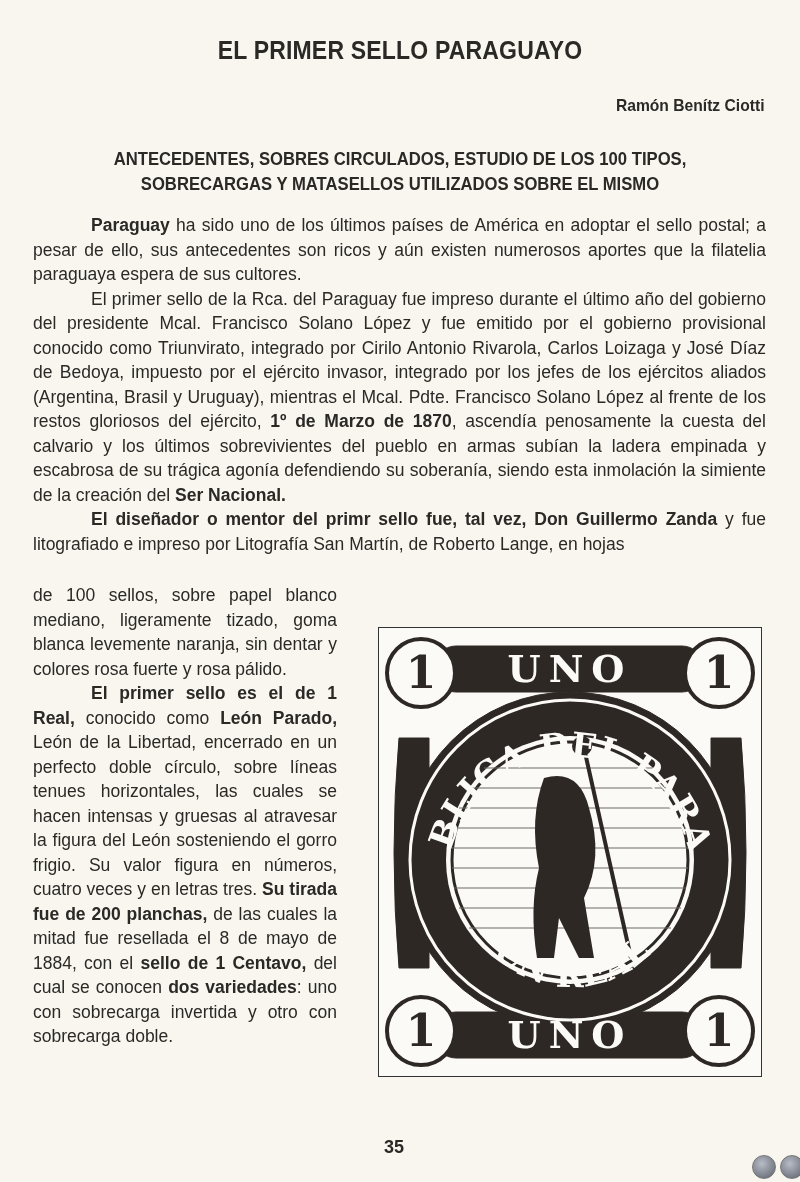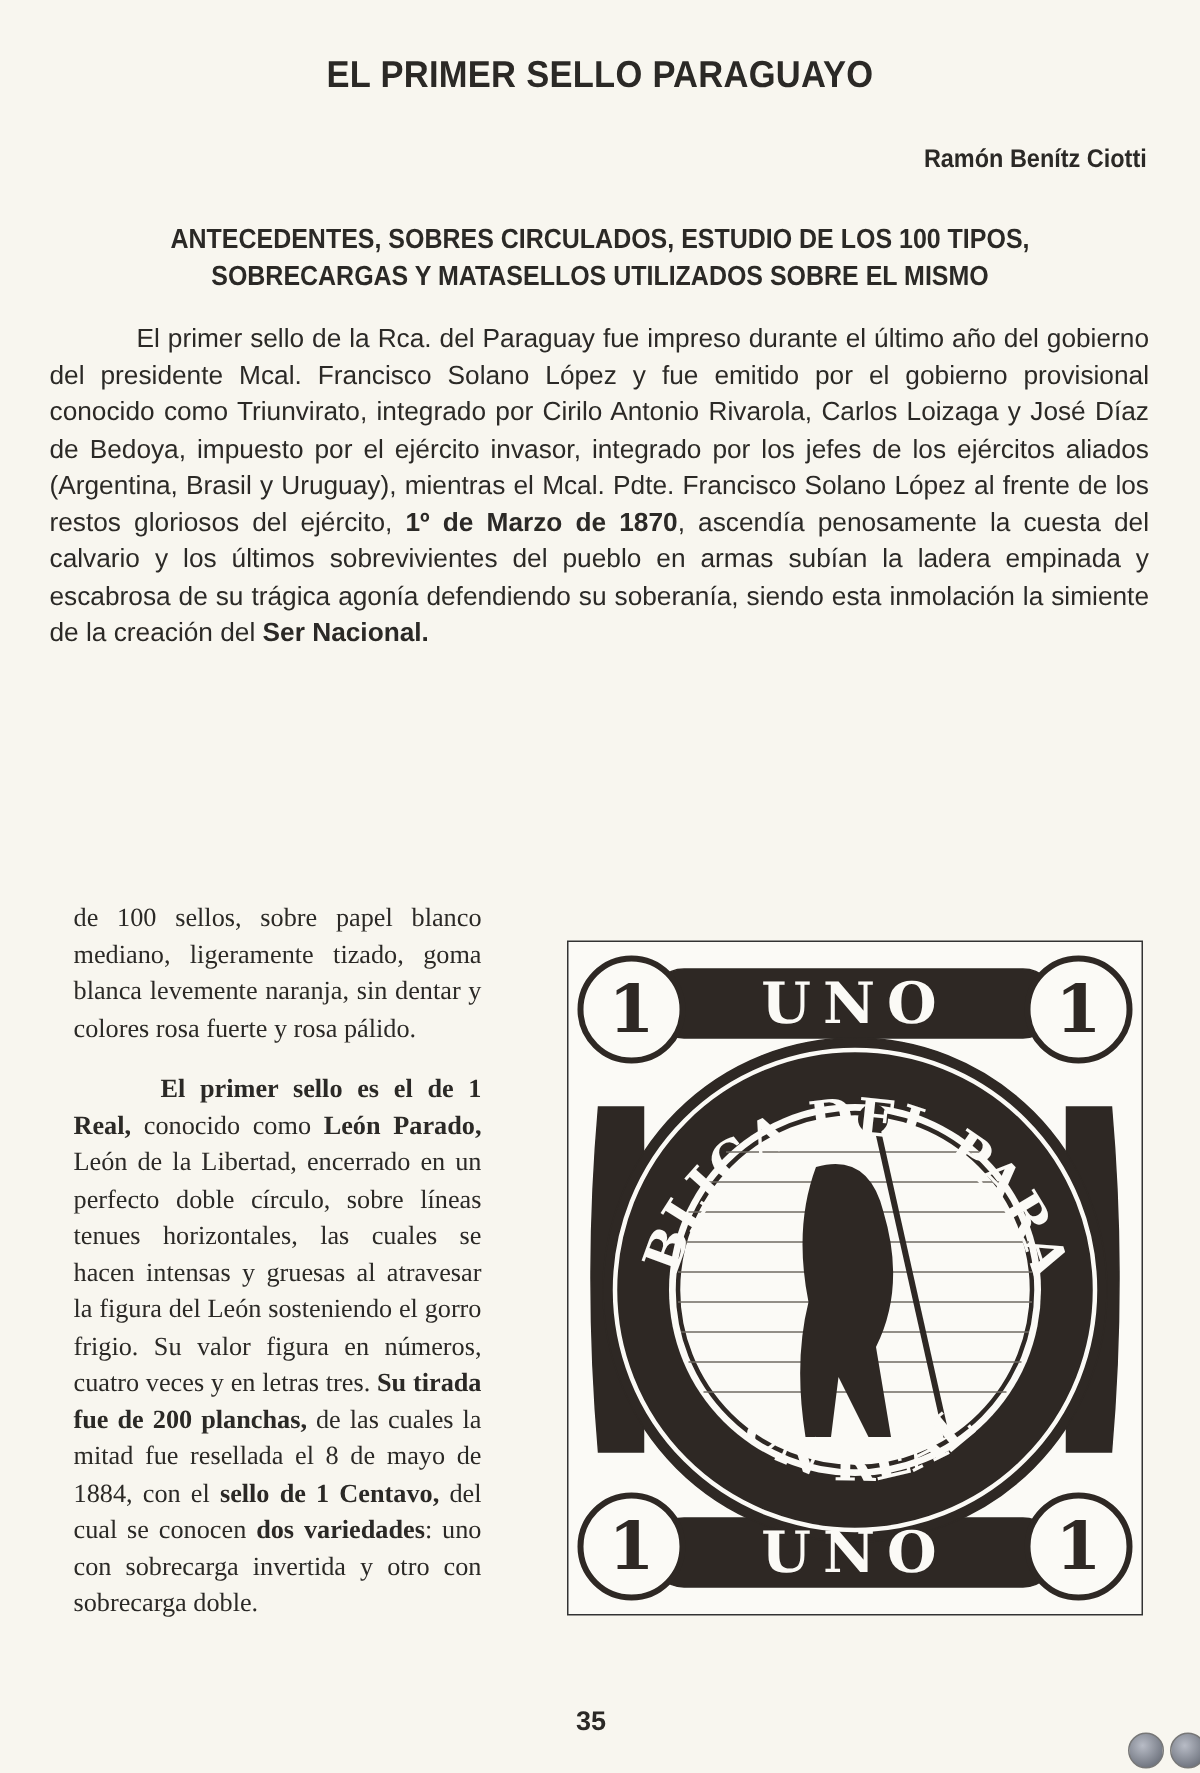--- a/index.html
+++ b/index.html
@@ -7,41 +7,43 @@
          font-family:"Liberation Sans", sans-serif; color:#2b2926; }
   .title { position:absolute; top:36px; left:0; width:800px; text-align:center;
            font-size:25px; font-weight:bold; letter-spacing:0.2px; transform:scaleX(0.92); }
   .author { position:absolute; top:96px; right:36px; font-size:17px; font-weight:bold; transform:scaleX(0.92); transform-origin:right; }
   .subtitle { position:absolute; top:146px; left:0; width:800px; text-align:center; font-size:18.5px;
               font-weight:bold; line-height:25px; transform:scaleX(0.9); }
   .body { position:absolute; top:213px; left:33px; width:733px; font-size:17.5px; line-height:24.5px;
           text-align:justify; }
   .body p { margin:0; text-indent:58px; }
   .col { position:absolute; top:583px; left:33px; width:304px; font-size:17.5px; line-height:24.5px; text-align:justify; }
-  .col p { margin:16px;font-family:Liberation Serif, serif; }
+  .col p { margin:0; }
   .col p.ind { text-indent:58px; }
   b { font-weight:bold; }
   .stamp { position:absolute; left:378px; top:627px; width:382px; height:448px; border:1.5px solid #333;
            background:#fbfaf6; }
   .pageno { position:absolute; top:1137px; left:384px; font-size:18px; font-weight:bold;text-align:right; }
   .logos { position:absolute; top:1155px; left:752px; display:flex; gap:4px; }
   .logo { width:22px; height:22px; border-radius:50%; background:radial-gradient(circle at 40% 35%, #b8bcc6, #5a5f6a); border:1px solid #777; }
 </style>
 </head>
 <body>
 
 <div class="title">EL PRIMER SELLO PARAGUAYO</div>
 <div class="author">Ramón Benítz Ciotti</div>
 <div class="subtitle">
   <div>ANTECEDENTES, SOBRES CIRCULADOS, ESTUDIO DE LOS 100 TIPOS,</div>
   <div>SOBRECARGAS Y MATASELLOS UTILIZADOS SOBRE EL MISMO</div>
 </div>
 
 <div class="body">
+  <p><b>Paraguay</b><span> ha sido uno de los últimos países de América en adoptar el sello postal; a pesar de ello, sus antecedentes son ricos y aún existen numerosos aportes que la filatelia paraguaya espera de sus cultores.</span></p>
   <p><span>El primer sello de la Rca. del Paraguay fue impreso durante el último año del gobierno del presidente Mcal. Francisco Solano López y fue emitido por el gobierno provisional conocido como Triunvirato, integrado por Cirilo Antonio Rivarola, Carlos Loizaga y José Díaz de Bedoya, impuesto por el ejército invasor, integrado por los jefes de los ejércitos aliados (Argentina, Brasil y Uruguay), mientras el Mcal. Pdte. Francisco Solano López al frente de los restos gloriosos del ejército, </span><b>1º de Marzo de 1870</b><span>, ascendía penosamente la cuesta del calvario y los últimos sobrevivientes del pueblo en armas subían la ladera empinada y escabrosa de su trágica agonía defendiendo su soberanía, siendo esta inmolación la simiente de la creación del </span><b>Ser Nacional.</b></p>
+  <p><b>El diseñador o mentor del primr sello fue, tal vez, Don Guillermo Zanda</b><span> y fue litografiado e impreso por Litografía San Martín, de Roberto Lange, en hojas</span></p>
 </div>
 
 <div class="col">
   <p>de 100 sellos, sobre papel blanco mediano, ligeramente tizado, goma blanca levemente naranja, sin dentar y colores rosa fuerte y rosa pálido.</p>
   <p class="ind"><b>El primer sello es el de 1 Real,</b><span> conocido como </span><b>León Parado,</b><span> León de la Libertad, encerrado en un perfecto doble círculo, sobre líneas tenues horizontales, las cuales se hacen intensas y gruesas al atravesar la figura del León sosteniendo el gorro frigio. Su valor figura en números, cuatro veces y en letras tres. </span><b>Su tirada fue de 200 planchas,</b><span> de las cuales la mitad fue resellada el 8 de mayo de 1884, con el </span><b>sello de 1 Centavo,</b><span> del cual se conocen </span><b>dos variedades</b><span>: uno con sobrecarga invertida y otro con sobrecarga doble.</span></p>
 </div>
 
 <div class="stamp">
   <svg width="382" height="448" viewBox="0 0 382 448">
     <defs>

